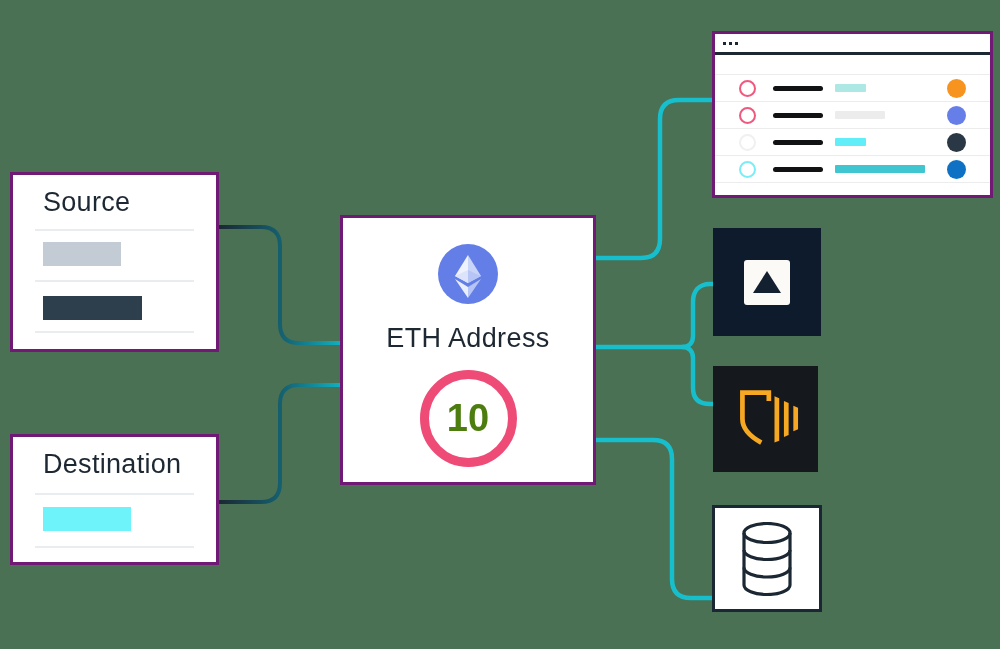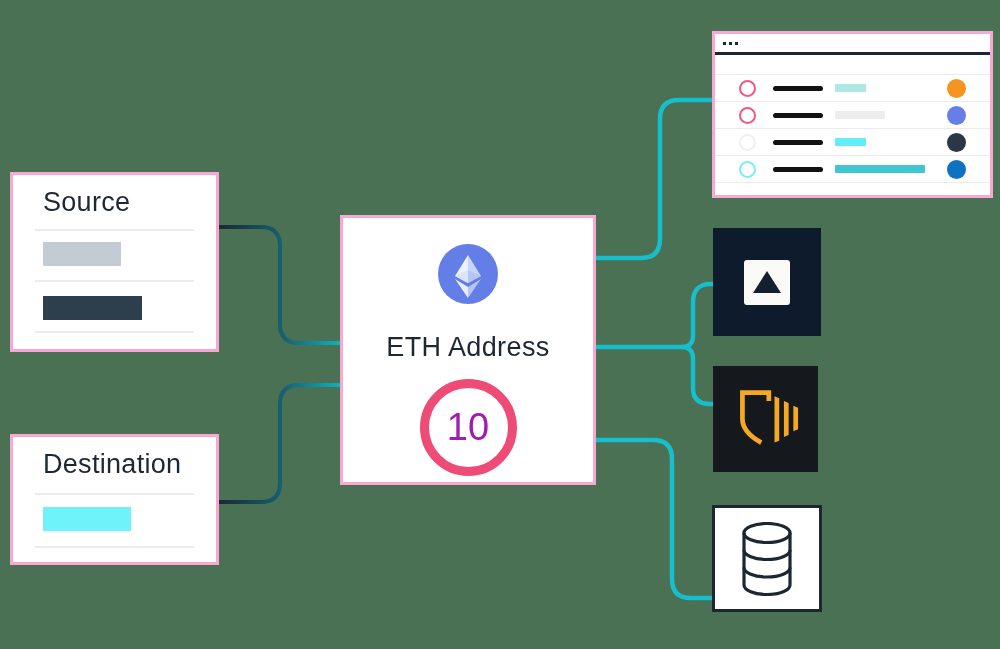--- a/index.html
+++ b/index.html
@@ -1,35 +1,35 @@
 <!DOCTYPE html>
 <html><head>
 <meta charset="utf-8">
 <style>
   html,body{margin:0;padding:0;background:#4a7153;}
   .stage{position:relative;width:1000px;height:649px;background:#4a7153;overflow:hidden;
          font-family:"Liberation Sans",sans-serif;color:#1e2833;}
   .connectors{position:absolute;left:0;top:0;z-index:0;}
-  .card{position:absolute;background:#fff;border:3px solid #f9a8d4;box-sizing:border-box;z-index:1;}
+  .card{position:absolute;background:#fff;border:3px solid #701a75;box-sizing:border-box;z-index:1;}
 
   
   .source-card{left:10px;top:172px;width:209px;height:180px;}
   .dest-card{left:10px;top:434px;width:209px;height:131px;padding-left:32px;}
   .card-title{position:absolute;left:30px;top:12px;font-size:27px;letter-spacing:.3px;color:#1e2833;}
   .divider{position:absolute;left:22px;right:22px;height:2px;background:#e9edf0;}
   .ph-bar{position:absolute;left:30px;height:24px;}
 
   
   .central-card{left:340px;top:215px;width:256px;height:270px;display:flex;flex-direction:column;align-items:center;}
   .eth-badge{width:60px;height:60px;border-radius:50%;background:#637ee7;margin-top:26px;
              display:flex;align-items:center;justify-content:center;}
-  .central-label{margin-top:28px;font-size:27px;letter-spacing:.4px;}
+  .central-label{margin-top:19px;font-size:27px;letter-spacing:.4px;}
   .count-ring{width:79px;height:79px;margin-top:16px;border:9px solid #ee4b76;border-radius:50%;
               display:flex;align-items:center;justify-content:center;box-sizing:content-box;}
-  .count-value{font-size:38px;color:#a21caf;}
+  .count-value{font-size:38px;color:#4d7c0f;font-weight:bold;}
 
   
   .browser{left:712px;top:31px;width:281px;height:167px;padding:0;}
   .titlebar{height:18px;border-bottom:3px solid #1b2733;display:flex;align-items:center;padding-left:8px;gap:3px;}
   .menu-dot{width:3px;height:3px;background:#1b2733;display:inline-block;}
   .rows{margin-top:19px;}
   .row{height:26px;border-top:1px solid #ececec;display:flex;align-items:center;position:relative;}
   .row:last-child{border-bottom:1px solid #ececec;}
   .ring{width:13px;height:13px;border:2px solid #f0587e;border-radius:50%;margin-left:24px;flex:0 0 auto;}
   .label-bar{width:50px;height:5px;border-radius:2.5px;background:#101214;margin-left:17px;flex:0 0 auto;}

